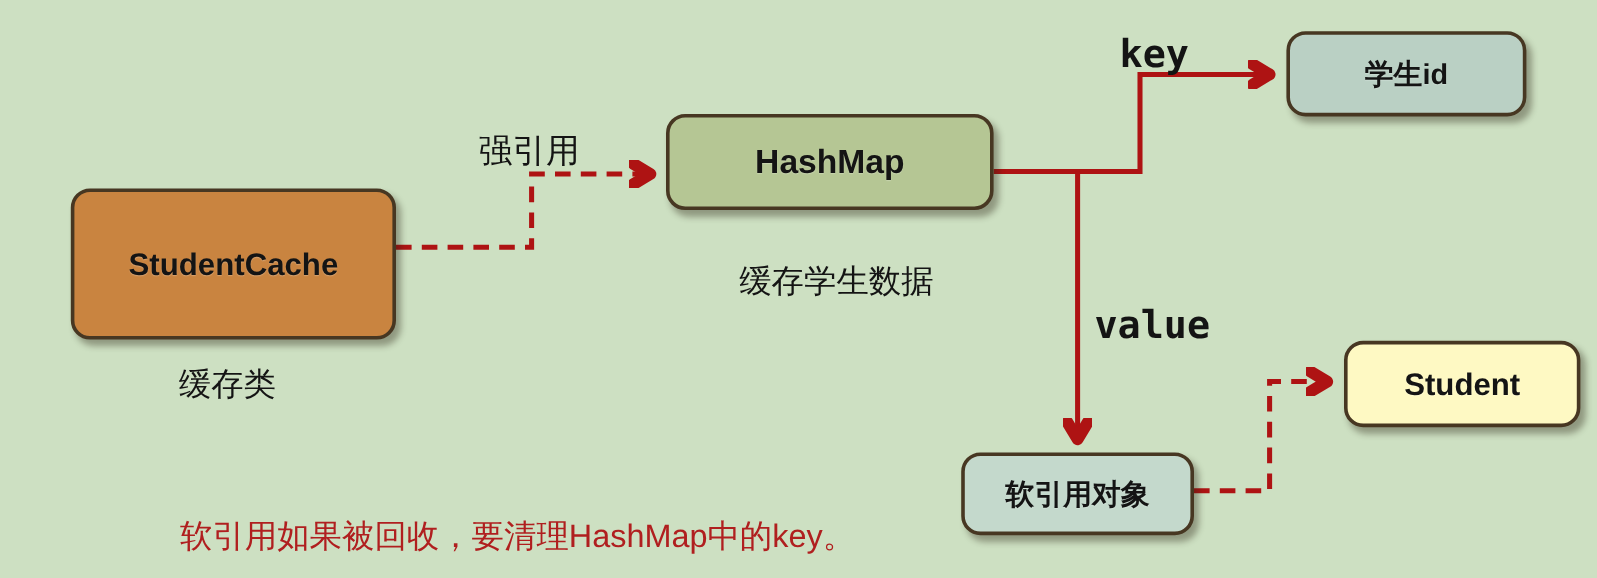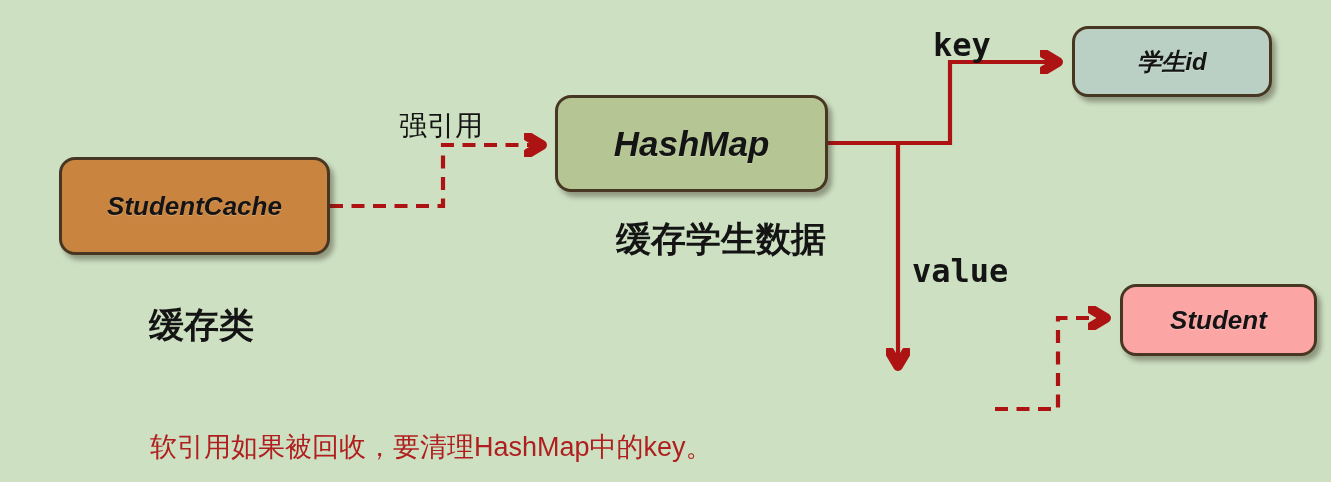--- a/index.html
+++ b/index.html
@@ -23,30 +23,29 @@
   .node{
     position:absolute;
     display:flex;align-items:center;justify-content:center;
     border:3.5px solid var(--border);
     border-radius:16px;
     box-shadow:4px 5px 5px rgba(45,38,20,0.38);
     color:var(--label);
     font-weight:bold;
     box-sizing:border-box;
     text-shadow:0 1px 1px rgba(255,255,255,0.25);
-    font-style:italic;
   }
-  .node-studentcache{left:59px;top:157px;width:271px;height:98px;font-size:26px;}
-  .node-hashmap{left:555px;top:95px;width:273px;height:97px;font-size:35px;}
+  .node-studentcache{left:59px;top:157px;width:271px;height:126px;font-size:26px;}
+  .node-hashmap{left:555px;top:95px;width:273px;height:80px;font-size:28px;}
   .node-studentid{left:1072px;top:26px;width:200px;height:71px;font-size:24px;}
   .node-student{left:1120px;top:284px;width:197px;height:72px;font-size:26px;}
   .node-softrefobj{left:801px;top:377px;width:194px;height:69px;font-size:24px;}
   .caption{
     position:absolute;color:var(--label);
-    font-weight:bold;font-size:35px;white-space:nowrap;
+    font-weight:normal;font-size:27px;white-space:nowrap;
   }
   .caption-cache{left:149px;top:276px;margin-top:26px;}
   .caption-hashmap{left:616px;top:216px;}
   .edge-label{
     position:absolute;color:var(--label);
     font-size:28px;white-space:nowrap;
   }
   .edge-label.mono{
     font-family:"DejaVu Sans Mono","Liberation Mono",monospace;
     font-weight:bold;font-size:32px;
@@ -82,24 +81,27 @@
   </div>
 
   <div class="node node-hashmap" style="background: rgb(181, 198, 148);">
     <span>HashMap</span>
   </div>
 
   <div class="node node-studentid" style="background: rgb(186, 208, 196);">
     <span>学生id</span>
   </div>
 
-  <div class="node node-student" style="background: #fca5a5;">
+  <div class="node node-student" style="background: #fef9c3;">
     <span>Student</span>
   </div>
 
+  <div class="node node-softrefobj" style="background: rgb(196, 217, 204);">
+    <span>软引用对象</span>
+  </div>
 
   <div class="caption caption-cache">缓存类</div>
 
   <div class="caption caption-hashmap">缓存学生数据</div>
 
   <div class="edge-label lbl-strong">强引用</div>
 
   <div class="edge-label mono lbl-key">key</div>
 
   <div class="edge-label mono lbl-value">value</div>

